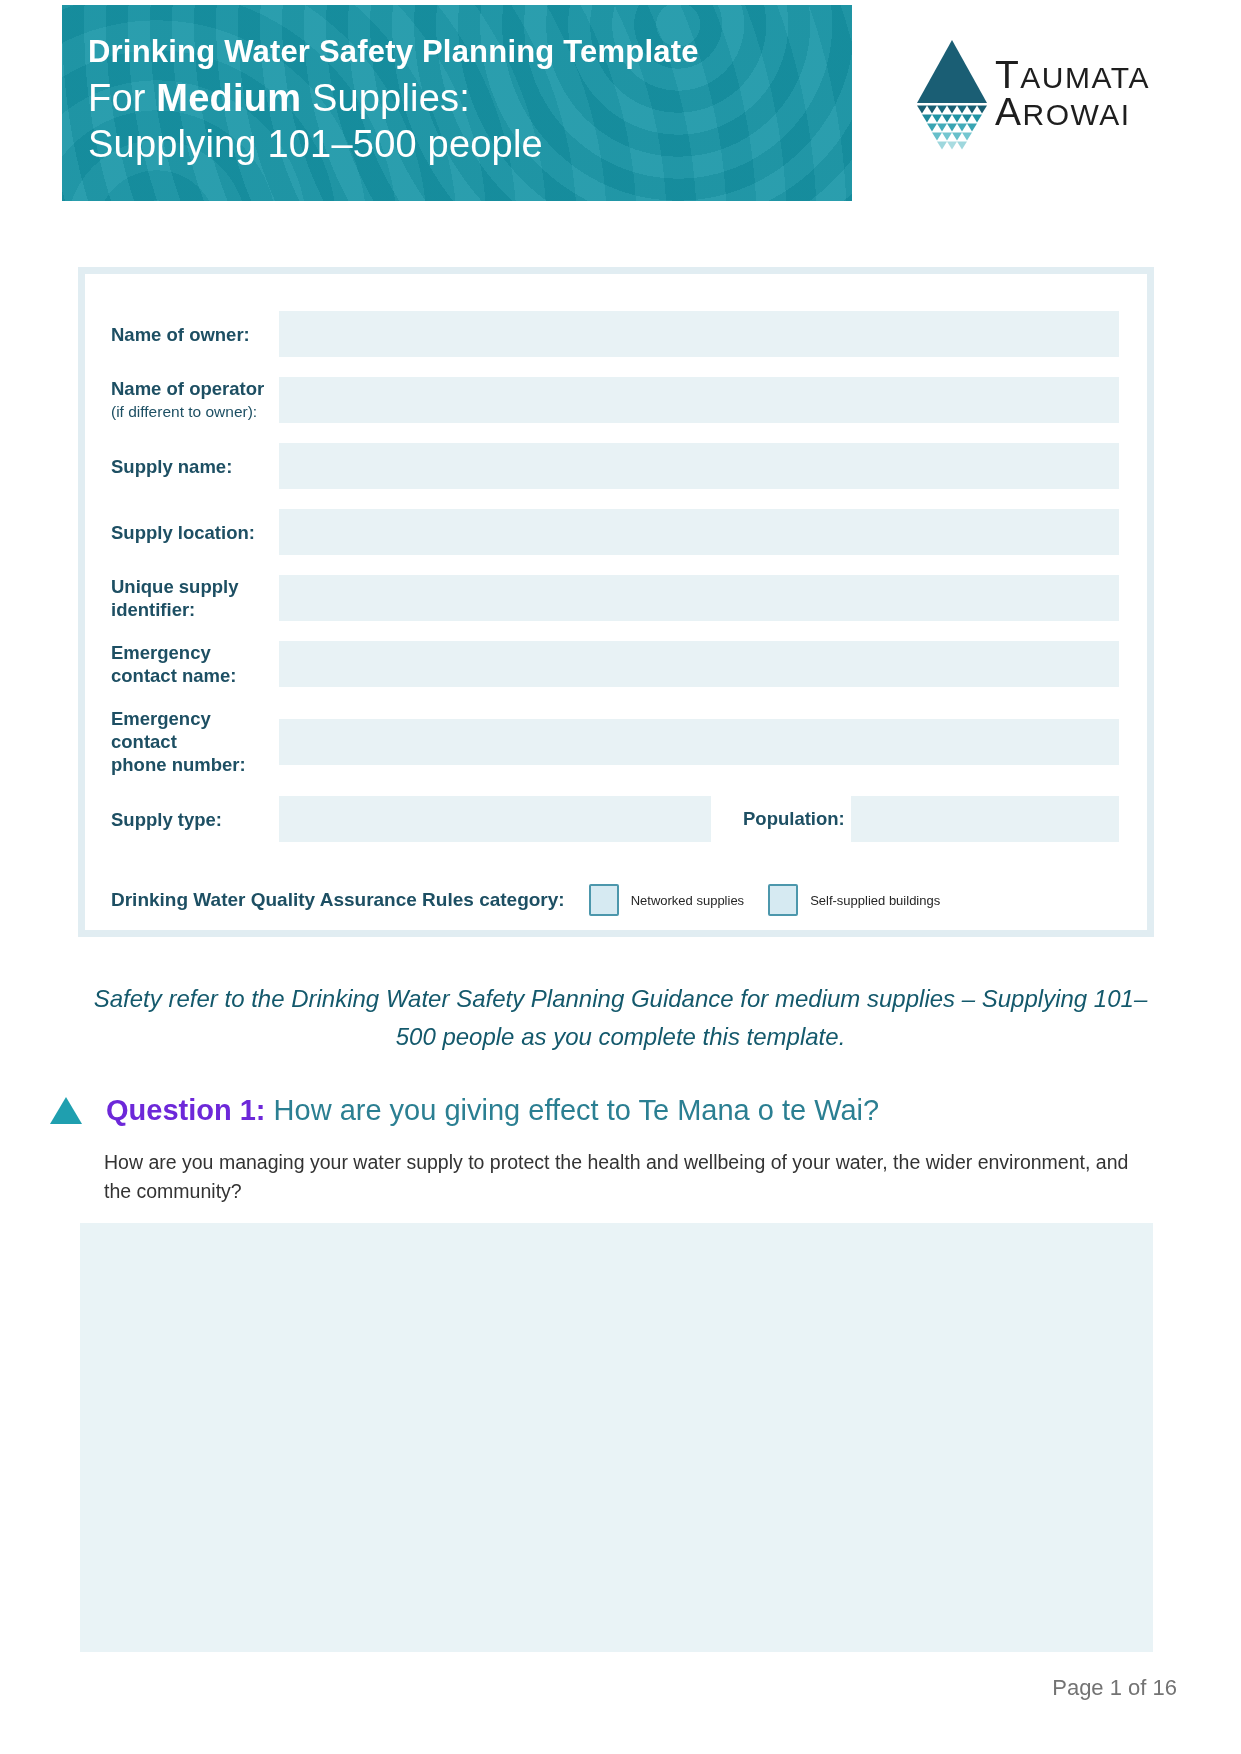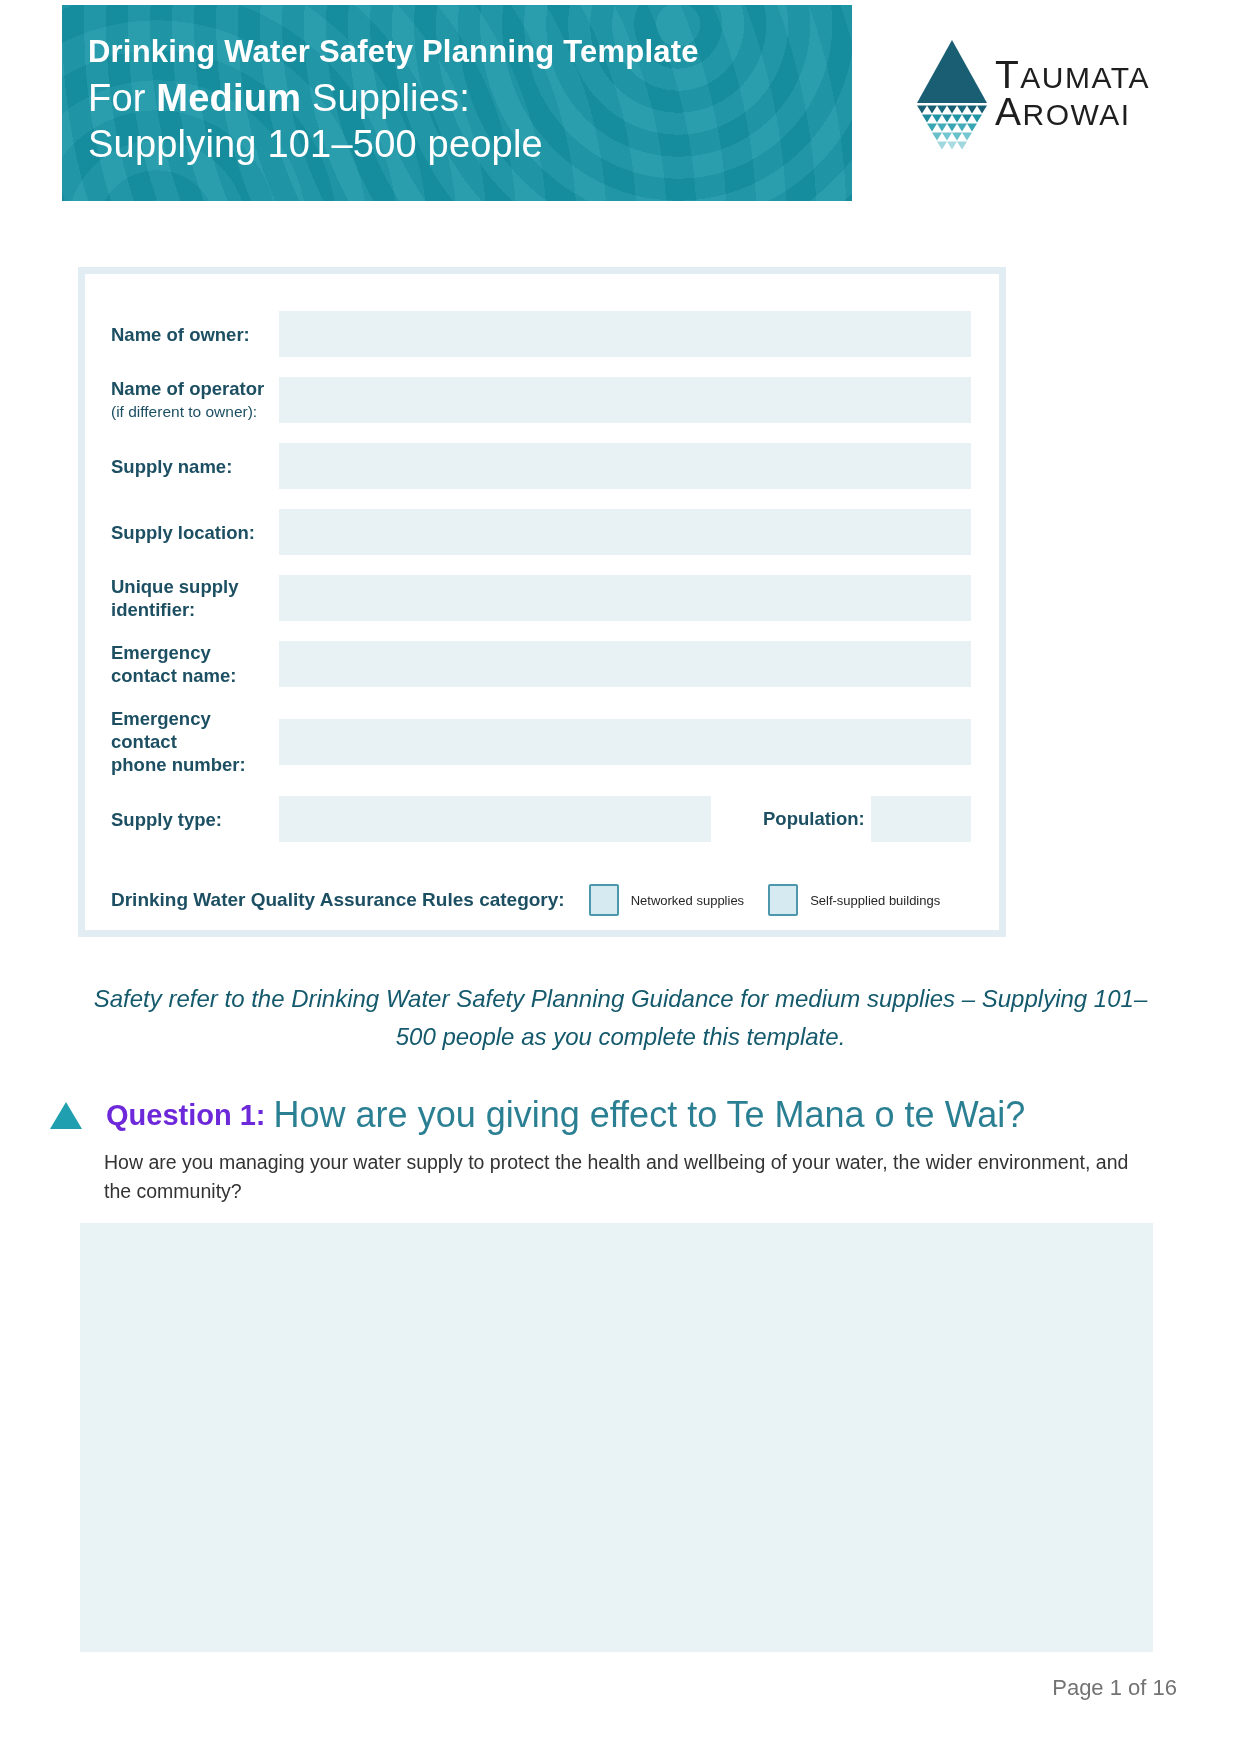--- a/index.html
+++ b/index.html
@@ -31,35 +31,35 @@
   .logo-diamond { position:absolute; left:0; top:2px; }
   .logo-text { position:absolute; left:78px; top:20px; color:#1e1e1e; }
   .logo-word {
     display:block; font-size:30px; line-height:34px; font-weight:300;
     letter-spacing:1.5px; text-transform:uppercase;
   }
   .logo-word::first-letter { font-size:39px; }
 
   
   .form-box {
-    position:absolute; left:78px; top:267px; width:928px; height:670px;
+    position:absolute; left:78px; top:267px; width:1076px; height:670px;
     border:7px solid #E1EDF2; background:#ffffff;
     padding:37px 28px 0 26px;
   }
   .frow { display:flex; align-items:center; margin-bottom:20px; min-height:46px; }
   .flabel {
     width:168px; flex:none;
     color:#1D4F63; font-size:18.5px; font-weight:bold; line-height:23px;
   }
   .flabel .l2 { display:block; }
   .flabel .l2.small { font-size:15.5px; font-weight:normal; }
   .finput { flex:1; height:46px; background:#E8F2F5; }
   .finput.supply-type { flex:none; width:432px; }
   .pop-label {
-    flex:none; margin-left:52px; width:108px;
+    flex:none; margin-left:32px; width:108px;
     color:#1D4F63; font-size:18.5px; font-weight:bold;
   }
   .cat-row { display:flex; align-items:center; margin-top:42px; }
   .cat-label { color:#1D4F63; font-size:19px; font-weight:bold; }
   .checkbox {
     flex:none; width:30px; height:32px; margin:0 12px 0 24px;
     background:#D6EAF2; border:2px solid #4C97AC; border-radius:2px;
   }
   .cb-text { color:#262626; font-size:13px; }
 
@@ -72,21 +72,21 @@
   .guidance strong { font-weight:normal; }
 
   
   .question-head { position:absolute; left:50px; top:1094px; display:flex; align-items:center; }
   .tri {
     width:0; height:0; flex:none;
     border-left:16px solid transparent; border-right:16px solid transparent;
     border-bottom:27px solid #1F9FAF; margin-right:24px;
   }
   .q-label { font-size:29px; font-weight:bold; color:#6d28d9; white-space:pre; }
-  .q-title { font-size:36px; font-weight:normal; color:#2B7F92; }
+  .q-title { font-size:29px; font-weight:normal; color:#2B7F92; }
   .q-desc {
     position:absolute; left:104px; top:1148px; width:1046px;
     color:#333333; font-size:19.5px; line-height:29px;
   }
 
   
   .answer-area {
     position:absolute; left:80px; top:1223px; width:1073px; height:429px;
     background:#E9F3F6;
   }

